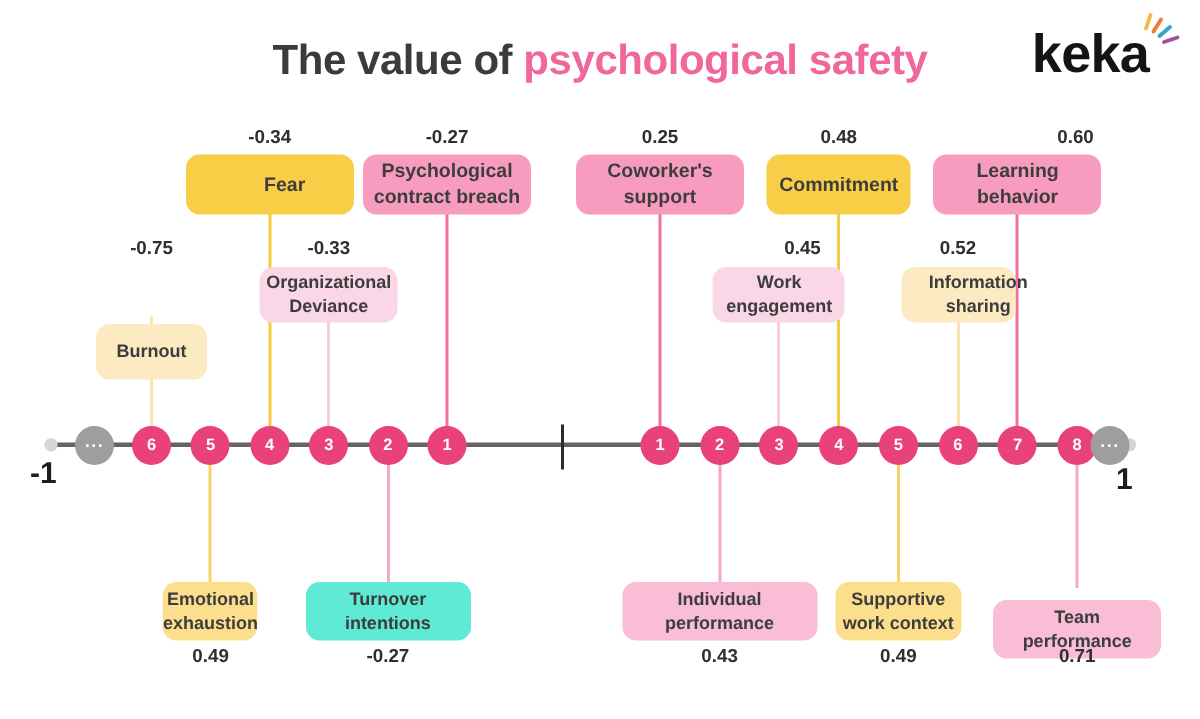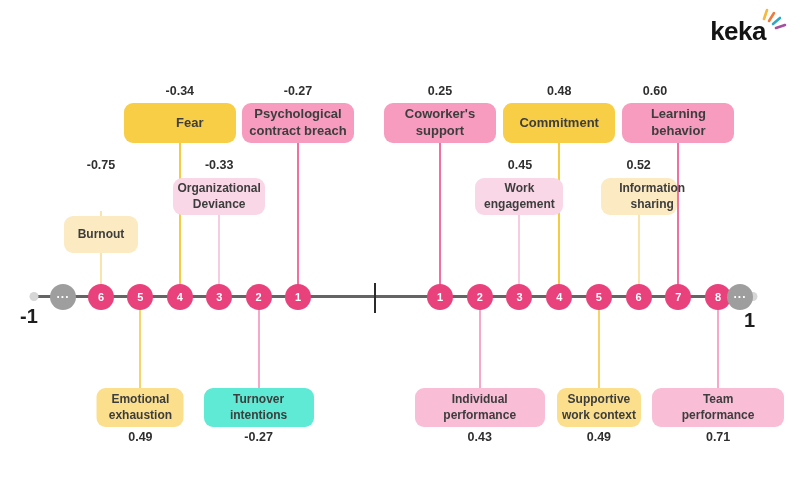--- a/index.html
+++ b/index.html
@@ -7,21 +7,21 @@
     position:relative; width:800px; height:479px; background:#ffffff;
     font-family:"Liberation Sans", sans-serif; overflow:hidden;
   }
   .title{
     position:absolute; top:24px; left:0; right:0; text-align:center;
     font-size:28px; font-weight:700; letter-spacing:-0.3px;
   }
   .title .t-dark{color:#3b3b3b;}
   .title .t-pink{color:#f0679c;}
   .logo{position:absolute; top:18px; right:18px; padding-right:16px;}
-  .logo-word{font-size:26px; font-weight:800; color:#141414; letter-spacing:-0.5px; line-height:1;}
+  .logo-word{font-size:36px; font-weight:800; color:#141414; letter-spacing:-0.5px; line-height:1;}
   .logo-rays{position:absolute; top:-10px; right:-6px;}
   .axis-line{position:absolute; left:34px; top:295px; width:722px; height:3px; background:#646464; border-radius:2px;}
   .zero-tick{position:absolute; left:374px; top:283px; width:2px; height:30px; background:#2b2b2b;}
   .zero-label{position:absolute; left:334px; top:316px; width:80px; text-align:center; font-size:17px; font-weight:700; color:#1e1e1e;}
   .axis-end-label{position:absolute; font-size:20px; font-weight:700; color:#1e1e1e;}
   .axis-end-label.left{left:20px; top:305px;}
   .axis-end-label.right{left:744px; top:309px;}
   .end-dot{position:absolute; top:292px; width:9px; height:9px; border-radius:50%; background:#d6d6d6; transform:translateX(-50%);}
   .marker{
     position:absolute; top:284px; width:26px; height:26px; border-radius:50%;
@@ -44,20 +44,24 @@
   .value-label{
     position:absolute; width:84px; transform:translateX(-50%); text-align:center;
     font-size:12.5px; font-weight:700; color:#2f2f2f;
   }
 </style>
 </head>
 <body>
 
 <div id="page">
 
+  <div class="title">
+    <span class="t-dark">The value of</span>
+    <span class="t-pink">psychological safety</span>
+  </div>
 
   <div class="logo">
     <div class="logo-word">keka</div>
     <svg class="logo-rays" width="30" height="24" viewBox="0 0 30 24" fill="none">
       <line x1="6" y1="11" x2="9" y2="2" stroke-width="2.6" stroke-linecap="round" stroke="#F6B93B"></line>
       <line x1="11" y1="13" x2="16" y2="5" stroke-width="2.6" stroke-linecap="round" stroke="#EE7A3D"></line>
       <line x1="15" y1="16" x2="22" y2="10" stroke-width="2.6" stroke-linecap="round" stroke="#2FA8C5"></line>
       <line x1="18" y1="20" x2="27" y2="17" stroke-width="2.6" stroke-linecap="round" stroke="#A4509F"></line>
     </svg>
   </div>
@@ -83,21 +87,21 @@
       <div class="connector" style="left: 597.92px; background: rgb(247, 212, 105); top: 297px; height: 95px;"></div>
       <div class="connector" style="left: 637.65px; background: rgb(249, 229, 172); top: 211px; height: 86px;"></div>
       <div class="connector" style="left: 677.38px; background: rgb(241, 112, 159); top: 139px; height: 158px;"></div>
       <div class="connector" style="left: 717.11px; background: rgb(247, 168, 200); top: 297px; height: 95px;"></div>
     </div>
   <div id="boxes">
       <div class="factor-box tier-top-inner" style="left: 101px; top: 178px; width: 74px; background: rgb(251, 234, 194); margin-top: 38px;">
         <div>Burnout</div>
       </div>
       <div class="value-label" style="left: 101px; top: 158px;">-0.75</div>
-      <div class="factor-box tier-bottom" style="left: 140.4px; top: 388px; width: 87px; background: rgb(251, 223, 141);">
+      <div class="factor-box tier-bottom" style="left: 140.4px; top: 388px; width: 63px; background: rgb(251, 223, 141);">
         <div>Emotional</div>
         <div>exhaustion</div>
       </div>
       <div class="value-label" style="left: 140.4px; top: 430px;">0.49</div>
       <div class="factor-box tier-top-outer" style="left: 179.8px; top: 103px; width: 112px; background: rgb(248, 206, 71); padding-left: 24px;">
         <div>Fear</div>
       </div>
       <div class="value-label" style="left: 179.8px; top: 84px;">-0.34</div>
       <div class="factor-box tier-top-inner" style="left: 219.2px; top: 178px; width: 92px; background: rgb(250, 215, 231);">
         <div>Organizational</div>
@@ -121,41 +125,41 @@
       <div class="value-label" style="left: 440px; top: 84px;">0.25</div>
       <div class="factor-box tier-bottom" style="left: 479.73px; top: 388px; width: 130px; background: rgb(249, 189, 214);">
         <div>Individual</div>
         <div>performance</div>
       </div>
       <div class="value-label" style="left: 479.73px; top: 430px;">0.43</div>
       <div class="factor-box tier-top-inner" style="left: 519.46px; top: 178px; width: 88px; background: rgb(250, 215, 231);">
         <div>Work</div>
         <div>engagement</div>
       </div>
-      <div class="value-label" style="left: 520px; top: 158px;">0.45</div>
-      <div class="factor-box tier-top-outer" style="left: 559.19px; top: 103px; width: 112px; background: rgb(248, 206, 71);">
+      <div class="value-label" style="left: 535px; top: 158px;">0.45</div>
+      <div class="factor-box tier-top-outer" style="left: 559.19px; top: 103px; width: 96px; background: rgb(248, 206, 71);">
         <div>Commitment</div>
       </div>
       <div class="value-label" style="left: 559.19px; top: 84px;">0.48</div>
       <div class="factor-box tier-bottom" style="left: 598.92px; top: 388px; width: 84px; background: rgb(251, 223, 141);">
         <div>Supportive</div>
         <div>work context</div>
       </div>
       <div class="value-label" style="left: 598.92px; top: 430px;">0.49</div>
       <div class="factor-box tier-top-inner" style="left: 638.65px; top: 178px; width: 76px; background: rgb(251, 234, 194); padding-left: 31px;">
         <div>Information</div>
         <div>sharing</div>
       </div>
       <div class="value-label" style="left: 638.65px; top: 158px;">0.52</div>
       <div class="factor-box tier-top-outer" style="left: 678.38px; top: 103px; width: 112px; background: rgb(247, 156, 190);">
         <div>Learning</div>
         <div>behavior</div>
       </div>
-      <div class="value-label" style="left: 655px; top: 84px;">0.60</div>
-      <div class="factor-box tier-bottom" style="left: 718.11px; top: 388px; width: 132px; background: rgb(249, 189, 214);">
+      <div class="value-label" style="left: 717px; top: 84px;">0.60</div>
+      <div class="factor-box tier-bottom" style="left: 718.11px; top: 400px; width: 112px; background: rgb(249, 189, 214);">
         <div>Team</div>
         <div>performance</div>
       </div>
       <div class="value-label" style="left: 718.11px; top: 430px;">0.71</div>
     </div>
   <div id="markers">
       <div class="marker gray" style="left: 63px;">
         <span>...</span>
       </div>
       <div class="marker pink" style="left: 101px;">

